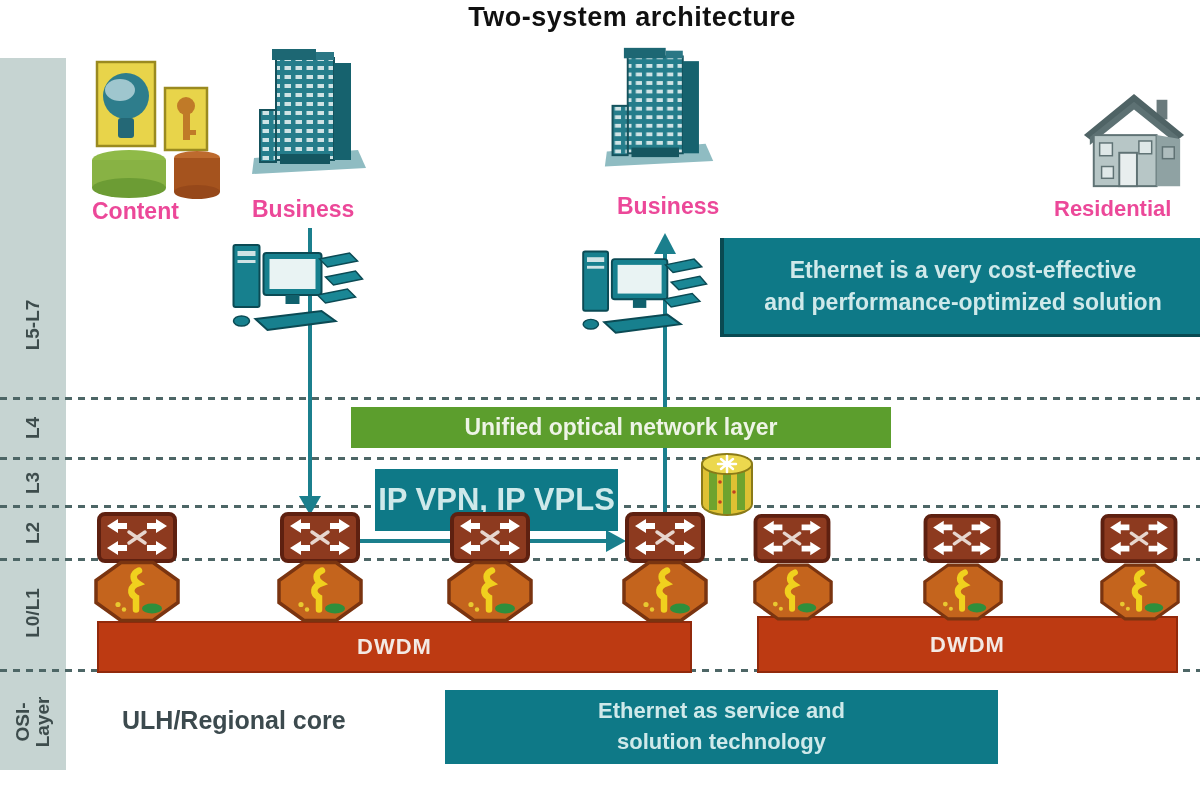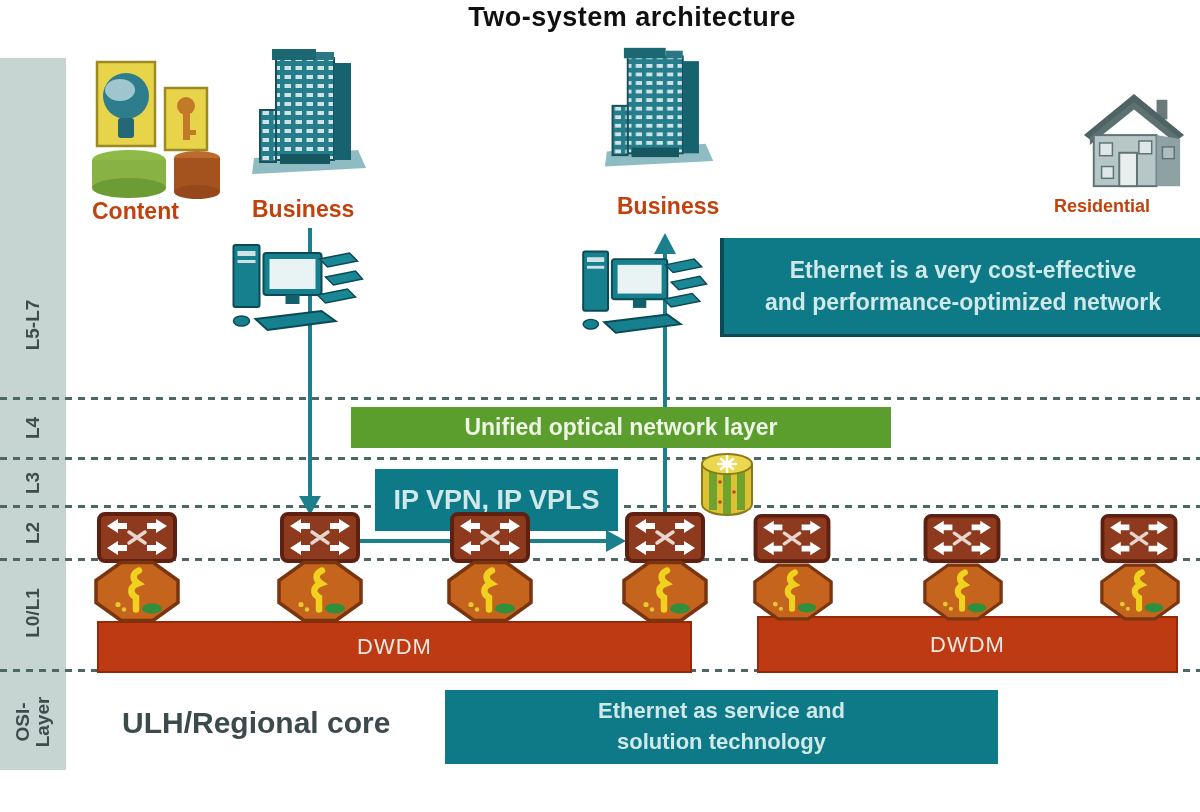--- a/index.html
+++ b/index.html
@@ -18,32 +18,32 @@
   .side-label{
     left:33px;transform:translate(-50%,-50%) rotate(-90deg);
     font-size:19px;font-weight:bold;color:#3d4c4c;white-space:nowrap;z-index:2;
     text-align:center;line-height:1.05;
   }
   .dash{
     left:0;width:1200px;height:3px;z-index:2;
     background:repeating-linear-gradient(90deg,#4d6666 0 7px,transparent 7px 13px);
   }
   .node-label{
-    font-size:23px;font-weight:600;color:#c2410c;z-index:6;white-space:nowrap;
+    font-size:23px;font-weight:600;color:#ec4899;z-index:6;white-space:nowrap;
   }
   .banner{
     z-index:4;display:flex;align-items:center;justify-content:center;
     text-align:center;font-weight:600;margin-left:8px;
   }
   .banner-teal{background:#0e7987;color:#cfe9ea;}
   .banner-green{background:#5c9e2d;color:#eef4e6;}
   .dwdm-bar{
     z-index:3;background:#bd3a12;border:2px solid #92290b;
     display:flex;align-items:center;justify-content:center;
-    color:#f3e9e4;font-weight:normal;font-size:22px;letter-spacing:1px;
+    color:#f3e9e4;font-weight:bold;font-size:22px;letter-spacing:1px;
   }
   svg.icon{z-index:5;position:absolute;}
   #lines{position:absolute;left:0;top:0;z-index:3;pointer-events:none;}
   #symbol-defs{position:absolute;width:0;height:0;overflow:hidden;}
 </style>
 </head>
 <body>
 
 <div id="canvas">
 
@@ -178,39 +178,39 @@
   <div class="abs node-label" style="left:252px;top:196px">Business</div>
 
   <svg class="icon" style="left:603px;top:45px" width="114" height="133">
       <use href="#sym-building"></use>
     </svg>
   <div class="abs node-label" style="left:617px;top:193px">Business</div>
 
   <svg class="icon" style="left:1078px;top:88px" width="112" height="106">
       <use href="#sym-house"></use>
     </svg>
-  <div class="abs node-label" style="left:1054px;top:196px;font-size:18px">Residential</div>
+  <div class="abs node-label" style="left:1054px;top:196px;font-size:22px">Residential</div>
 
   <svg class="icon" style="left:226px;top:233px" width="138" height="115">
       <use href="#sym-workstation"></use>
     </svg>
   <svg class="icon" style="left:576px;top:240px" width="132" height="110">
       <use href="#sym-workstation"></use>
     </svg>
 
   <div class="abs banner banner-teal" style="left:712px;top:238px;width:478px;height:96px;font-size:23px;line-height:1.4;border-left:4px solid #0a4a52;border-bottom:3px solid #0a4a52">
     <div>
       <span>Ethernet is a very cost-effective</span><br>
-      <span>and performance-optimized network</span>
+      <span>and performance-optimized solution</span>
     </div>
   </div>
 
   <div class="abs banner banner-green" style="left:343px;top:407px;width:540px;height:41px;font-size:23px">Unified optical network layer</div>
 
-  <div class="abs banner banner-teal" style="left:367px;top:469px;width:243px;height:62px;font-size:27px;font-weight:bold">IP VPN, IP VPLS</div>
+  <div class="abs banner banner-teal" style="left:367px;top:469px;width:243px;height:62px;font-size:31px;font-weight:bold">IP VPN, IP VPLS</div>
 
   <div class="abs banner banner-teal" style="left:437px;top:690px;width:553px;height:74px;font-size:22px;line-height:1.4">
     <div>
       <span>Ethernet as service and</span><br>
       <span>solution technology</span>
     </div>
   </div>
 
   <svg class="icon" style="left:698px;top:452px" width="58" height="66">
       <use href="#sym-cylinder"></use>
@@ -256,15 +256,15 @@
   <svg class="icon" style="left:753px;top:562px" width="80" height="60">
       <use href="#sym-octa"></use>
     </svg>
   <svg class="icon" style="left:923px;top:562px" width="80" height="60">
       <use href="#sym-octa"></use>
     </svg>
   <svg class="icon" style="left:1100px;top:562px" width="80" height="60">
       <use href="#sym-octa"></use>
     </svg>
 
-  <div class="abs" style="left:122px;top:706px;font-size:30px;font-weight:600;color:#3c4a4e;z-index:6">ULH/Regional core</div>
+  <div class="abs" style="left:122px;top:706px;font-size:25px;font-weight:600;color:#3c4a4e;z-index:6">ULH/Regional core</div>
 
 </div>
 
 </body></html>

